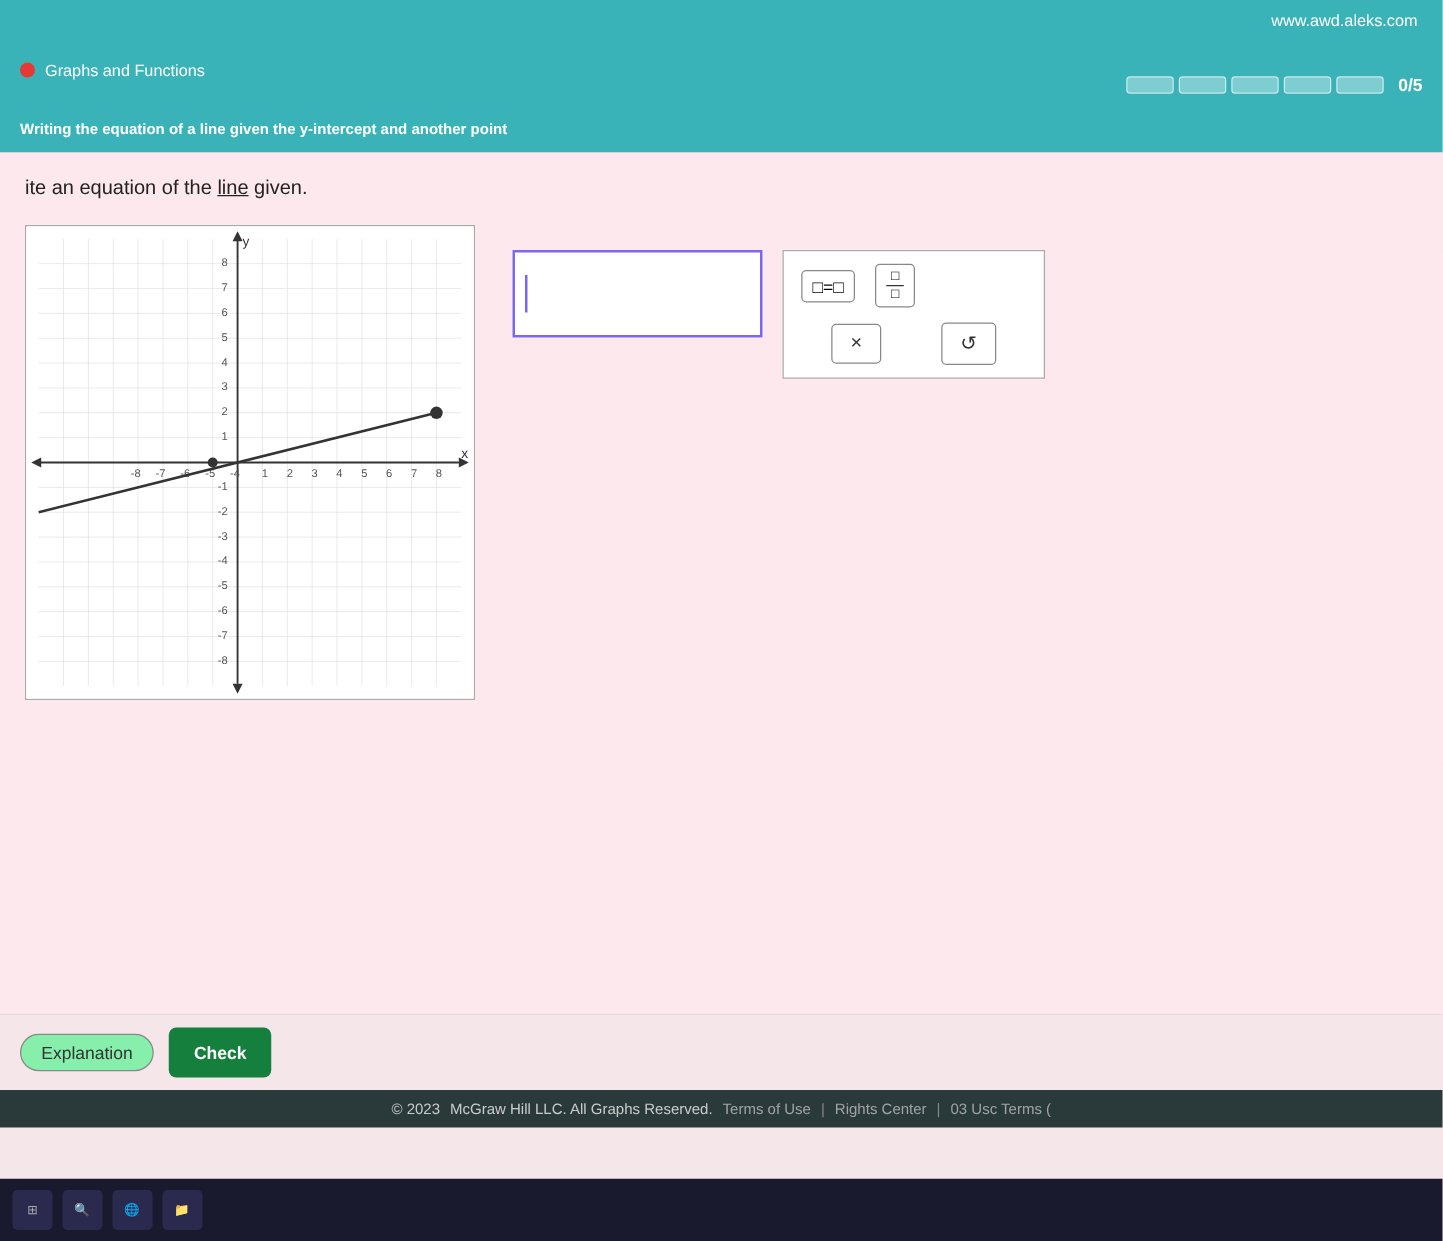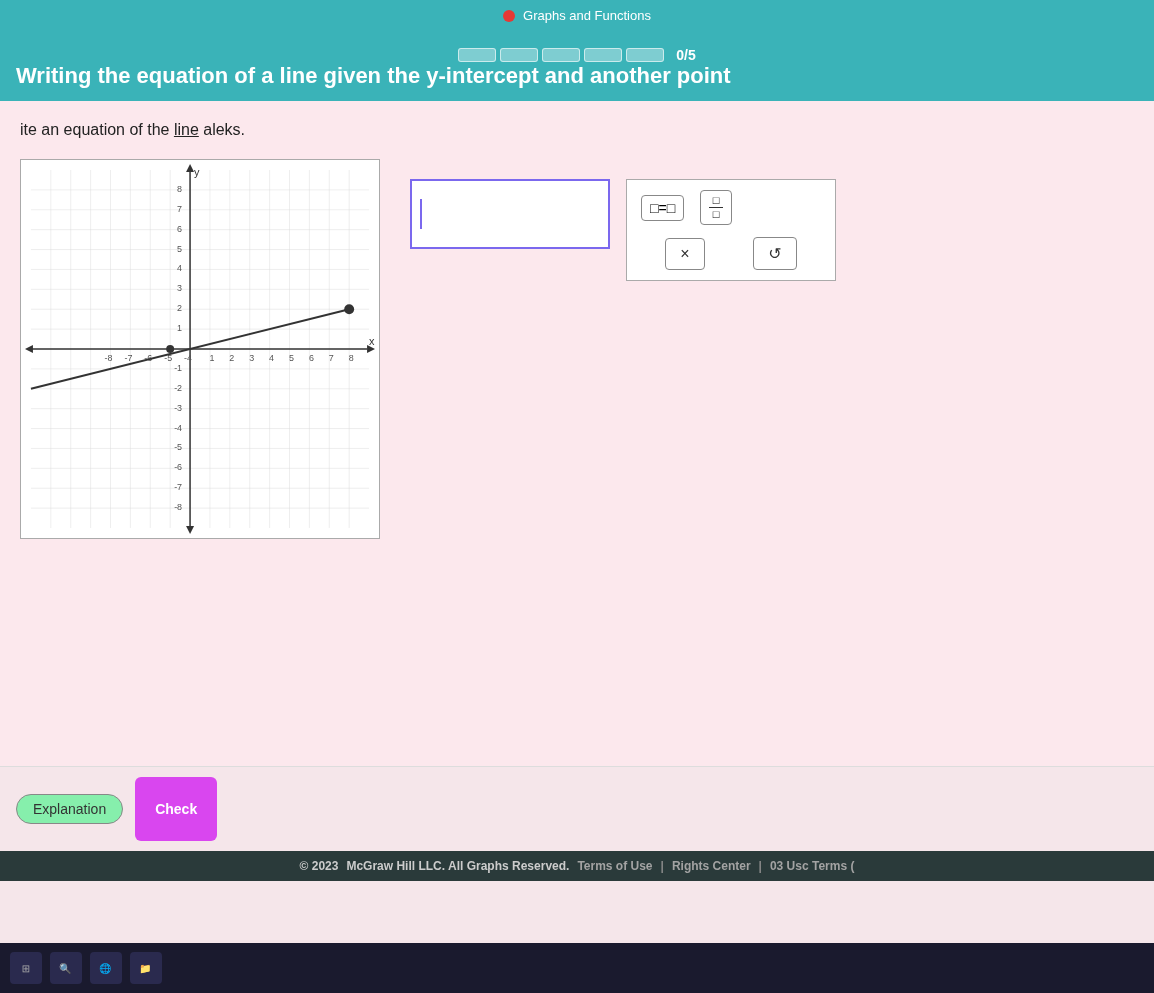--- a/index.html
+++ b/index.html
@@ -52,21 +52,20 @@
       align-items: center;
       justify-content: flex-end;
       gap: 8px;
       margin-top: 20px;
     }
 
     .header-row {
       display: flex;
       align-items: center;
       justify-content: space-between;
-      flex-direction: column;
     }
 
     .progress-segments {
       display: flex;
       gap: 4px;
       align-items: center;
     }
 
     .progress-seg {
       width: 38px;
@@ -242,24 +241,24 @@
       background: #86efac;
       border: 1.5px solid #888;
       border-radius: 20px;
       padding: 6px 16px;
       font-size: 14px;
       cursor: pointer;
       color: #333;
     }
 
     .check-btn {
-      background: #d946ef;
+      background: #15803d;
       border: none;
       border-radius: 6px;
-      padding: 24px 20px;
+      padding: 12px 20px;
       font-size: 14px;
       cursor: pointer;
       color: white;
       font-weight: bold;
     }
 
     
     .taskbar {
       background: #1a1a2e;
       height: 50px;
@@ -294,64 +293,66 @@
 
     .footer-bar {
       background: #2a3a3a;
       color: #ccc;
       font-size: 12px;
       padding: 8px 20px;
       display: flex;
       align-items: center;
       justify-content: center;
       gap: 8px;
-      font-weight: bold;
     }
 
     .footer-bar a {
       color: #a3a3a3;
       cursor: pointer;
     }
 
     .separator {
       color: #888;
     }
   </style>
 </head>
 <body>
 
 <div class="page-wrapper">
 
+  <div class="top-bar">
+    <span>www.awd.aleks.com</span>
+  </div>
 
   <div class="header-section">
     <div class="header-row">
       <div class="header-top">
         <span class="red-circle"></span>
         <span>Graphs and Functions</span>
       </div>
       <div class="progress-bar-area">
         <div class="progress-segments">
           <div class="progress-seg"></div>
           <div class="progress-seg"></div>
           <div class="progress-seg"></div>
           <div class="progress-seg"></div>
           <div class="progress-seg"></div>
         </div>
         <span class="progress-score">0/5</span>
       </div>
     </div>
-    <div style="font-size:22px; font-weight:bold; color:white; margin-top:0;">Writing the equation of a line given the y-intercept and another point</div>
+    <div style="font-size:12px; font-weight:bold; color:white; margin-top:20px;">Writing the equation of a line given the y-intercept and another point</div>
   </div>
 
   <div class="main-content">
 
     <p class="instruction-text">
       <span>ite an equation of the</span>
       <u>line</u>
-      <span>aleks.</span>
+      <span>given.</span>
     </p>
 
     <div class="content-row">
 
       <div class="graph-container">
         <svg class="graph-svg" viewBox="0 0 360 380">
 
           <rect width="360" height="380" fill="white"></rect>
 
           <g stroke="#ddd" stroke-width="0.5">

